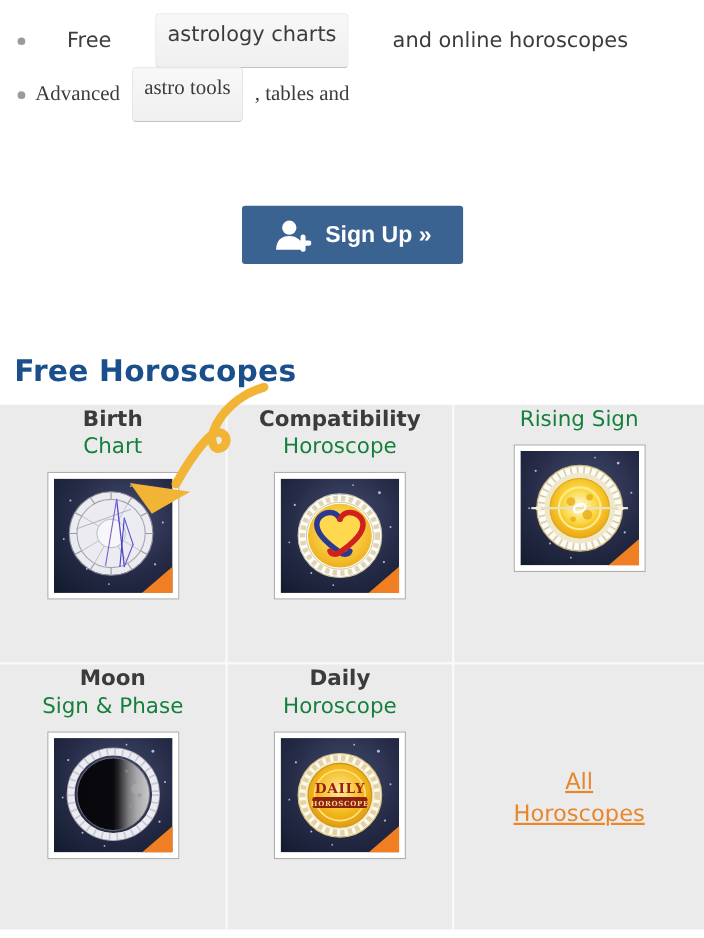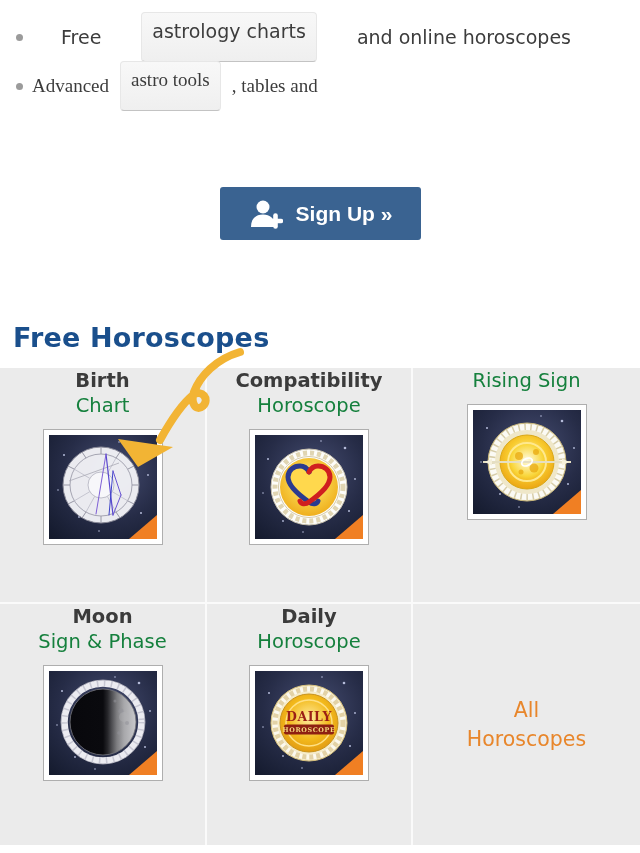--- a/index.html
+++ b/index.html
@@ -56,21 +56,21 @@
   }
   .art{position:relative;width:108px;height:104px;overflow:hidden;}
   .art svg{display:block;width:108px;height:104px;}
   .corner{
     position:absolute;right:0;bottom:0;width:0;height:0;
     border-left:28px solid transparent;border-bottom:24px solid #f07f23;
   }
   .all-link{
     display:block;width:120px;text-align:center;
     color:#e8862b;font-size:20.5px;line-height:29px;
-    cursor:pointer;
+    text-decoration:underline;cursor:pointer;
   }
 </style>
 </head>
 <body>
 
 <div class="page">
 
   <div class="intro-item it1">
     <span class="dot"></span>
     <span>Free</span>

